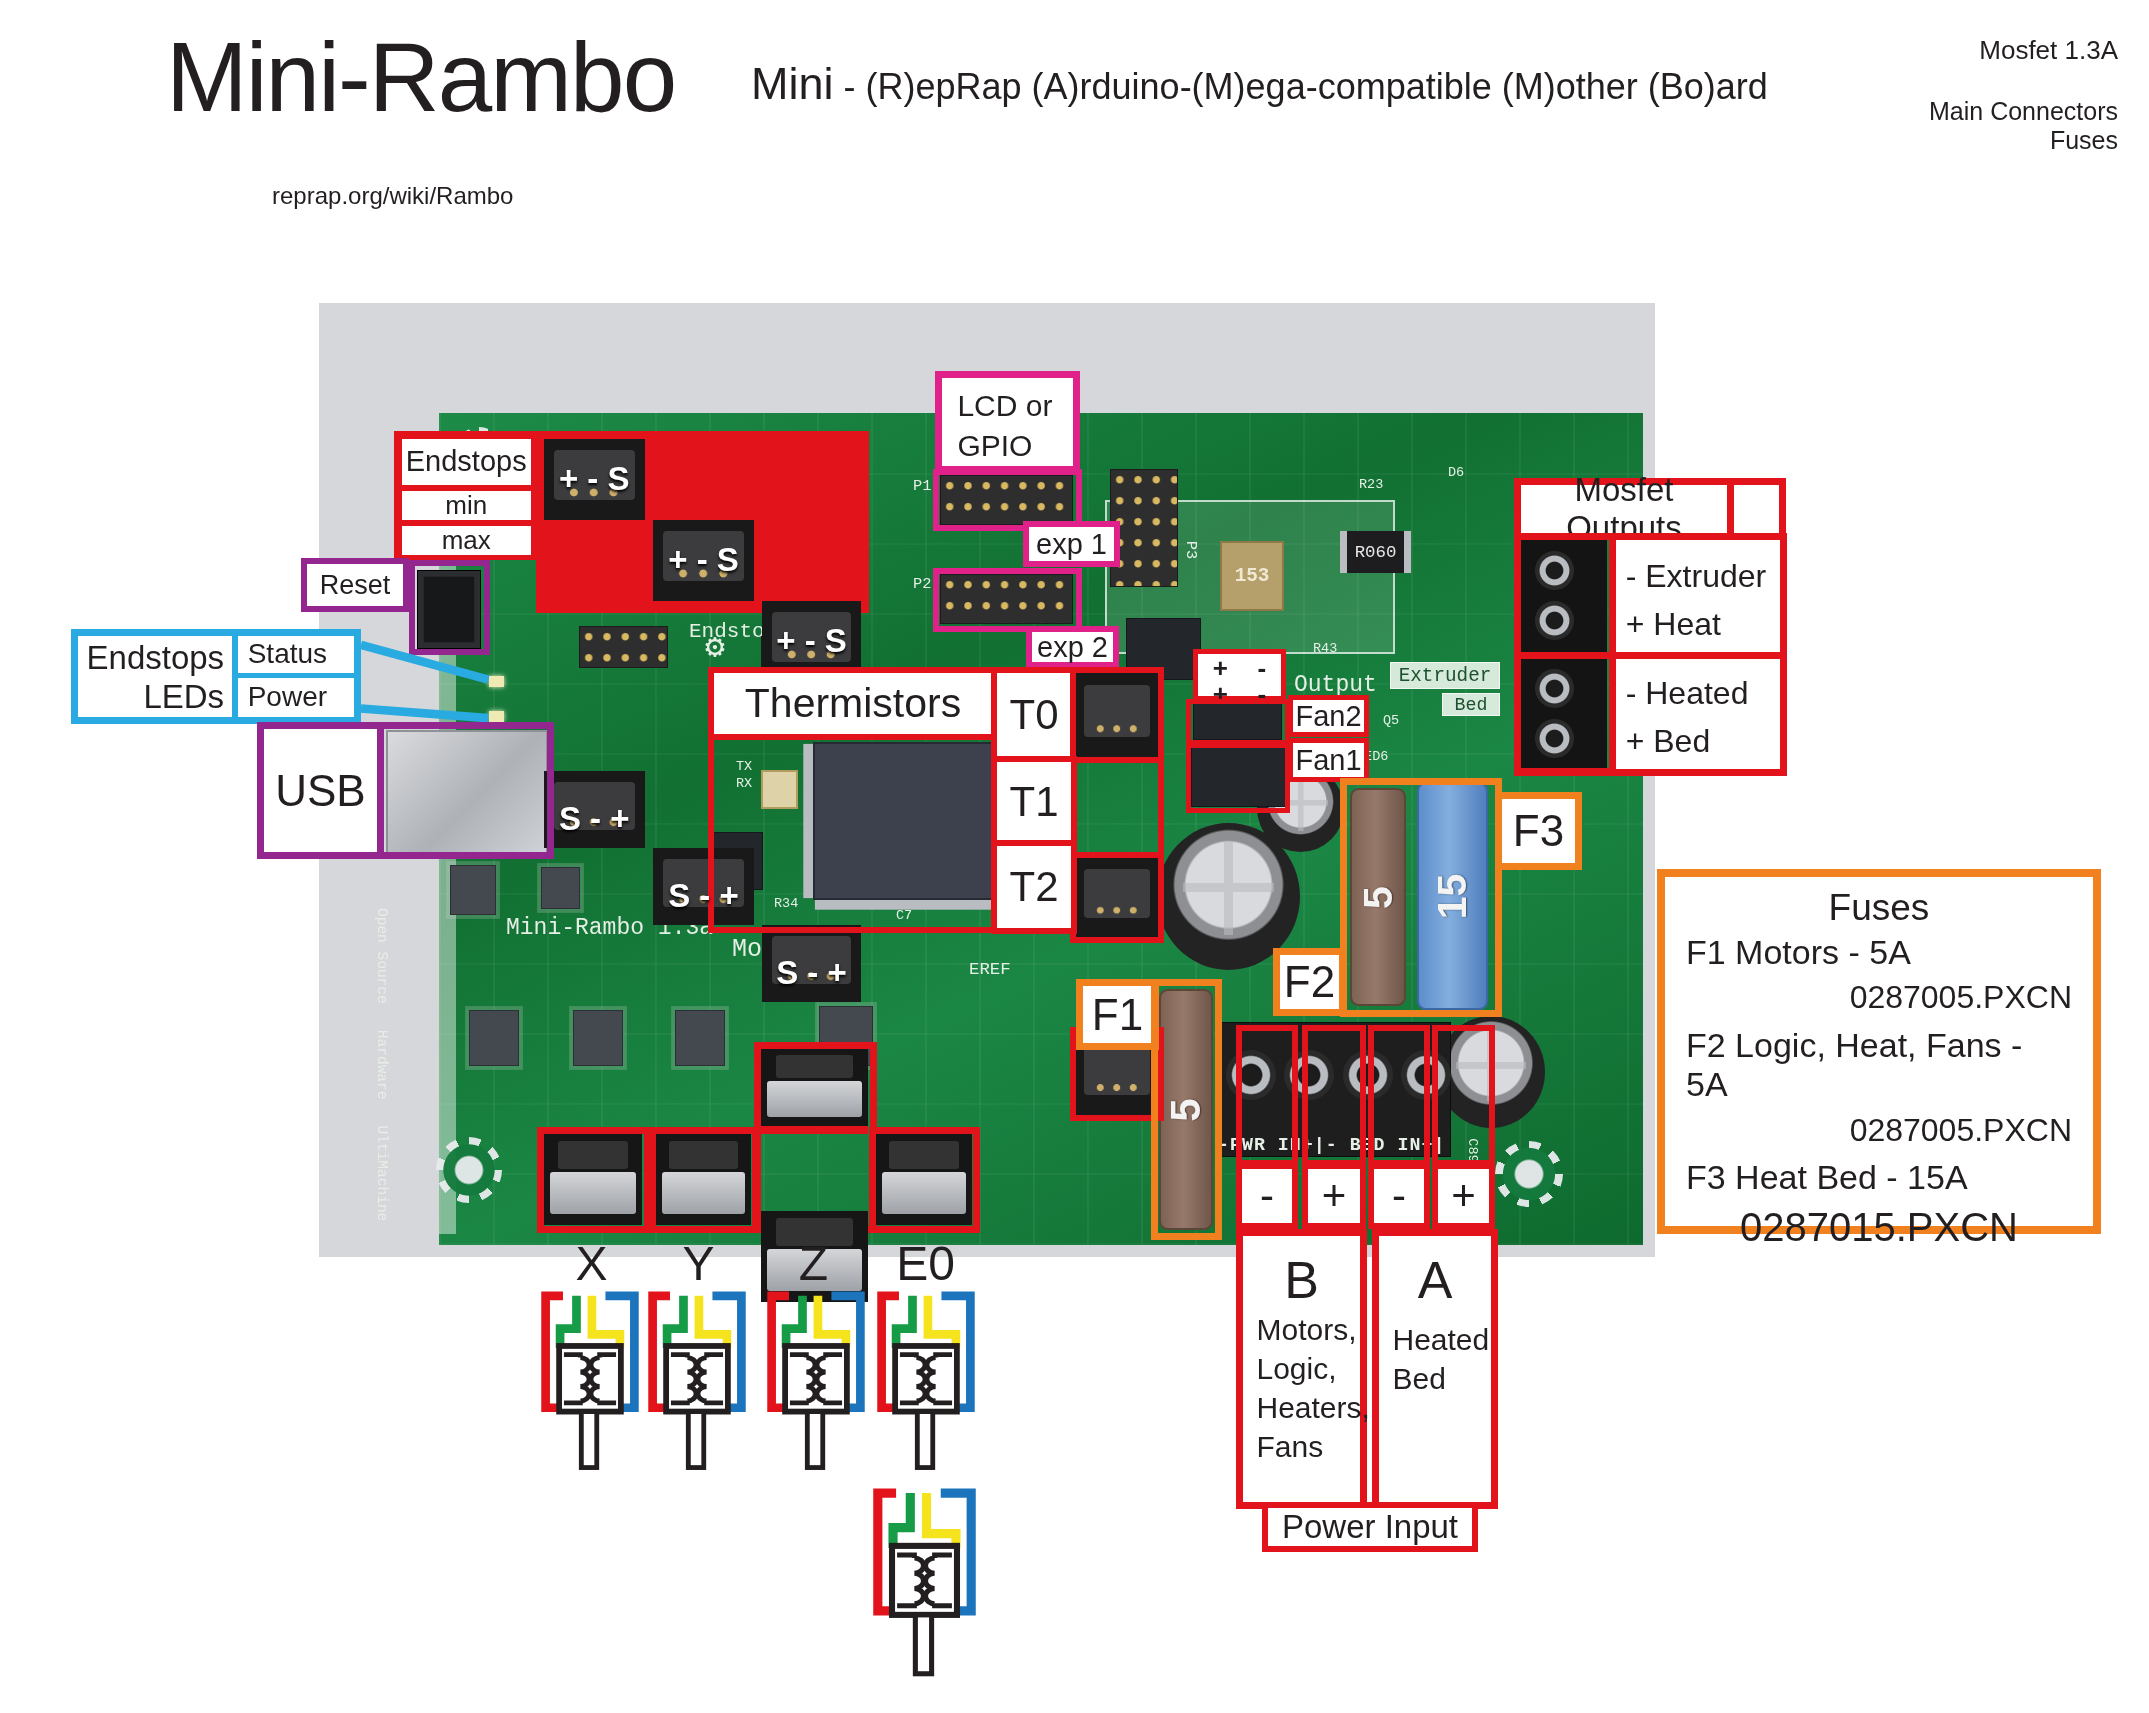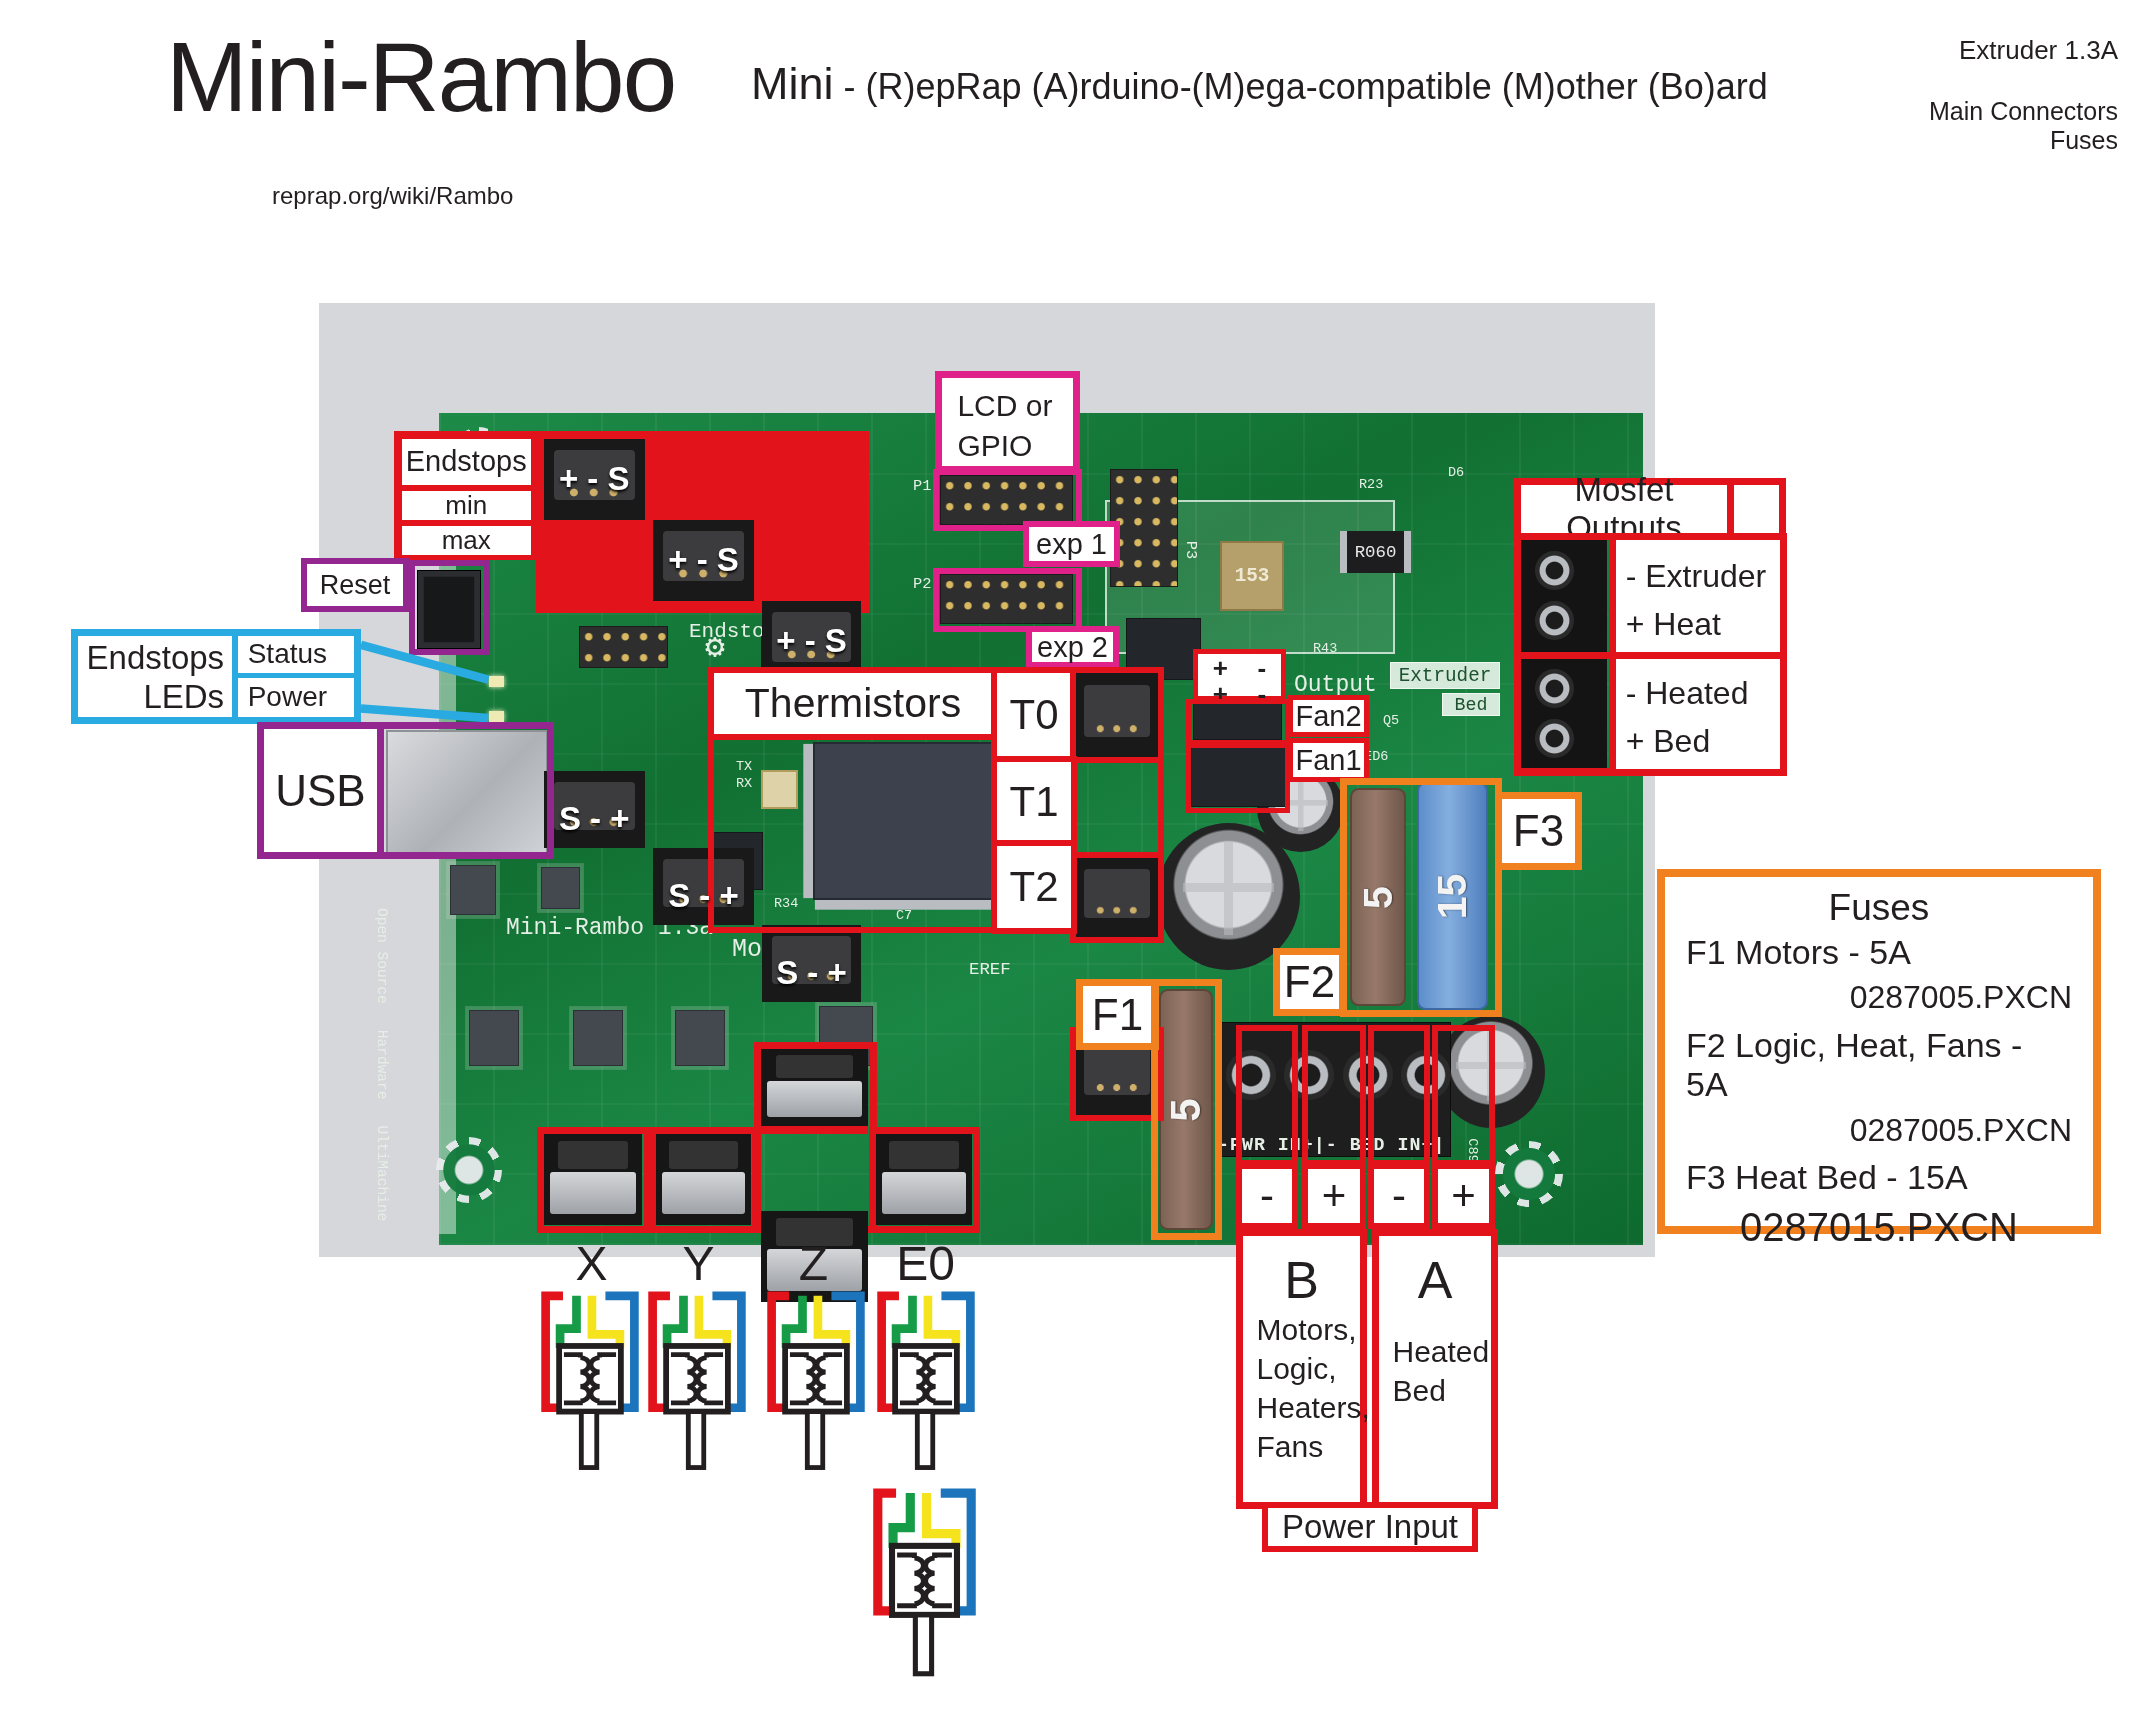--- a/index.html
+++ b/index.html
@@ -52,21 +52,21 @@
 </head>
 <body>
 
 <div id="canvas">
 
   <div class="abs txt" style="left:166px;top:21px;font-size:98px;letter-spacing:-1.9px">Mini-Rambo</div>
   <div class="abs txt" style="left:272px;top:182px;font-size:24px">reprap.org/wiki/Rambo</div>
   <div class="abs txt" style="left:751px;top:58px;white-space:nowrap">
     <span style="font-size:45px">Mini</span><span style="font-size:36px"> - (R)epRap (A)rduino-(M)ega-compatible (M)other (Bo)ard</span>
   </div>
-  <div class="abs txt" style="right:31px;top:35px;font-size:26px;text-align:right">Extruder 1.3A</div>
+  <div class="abs txt" style="right:31px;top:35px;font-size:26px;text-align:right">Mosfet 1.3A</div>
   <div class="abs txt" style="right:31px;top:97px;text-align:right;font-size:25px;line-height:1.15">
     <div>Main Connectors</div>
     <div>Fuses</div>
   </div>
 
   <div class="abs pcb-bg" style="left:319px;top:303px;width:1336px;height:954px"></div>
   <div class="abs pcb" style="left:439px;top:413px;width:1204px;height:832px">
 
     <div class="abs" style="left:0;top:0;right:0;bottom:0;opacity:.22;
          background:repeating-linear-gradient(90deg,rgba(255,255,255,.25) 0 1.9px,rgba(0,0,0,0) 1.9px 54px),
@@ -358,21 +358,21 @@
   <div class="abs wb ctr" style="left:1432px;top:1163px;width:63px;height:66px;border:6.8px solid #e3131c;font-size:42px">
       <span>+</span>
     </div>
 
   <div class="abs wb" style="left:1236px;top:1229px;width:131px;height:280px;border:7.7px solid #e3131c;padding:13.5px 0 0 13.5px">
     <div style="font-size:52px;text-align:center;padding-right:13.5px">B</div>
     <div style="font-size:30px;margin-top:0;width:100px;line-height:1.3">Motors, Logic, Heaters, Fans</div>
   </div>
   <div class="abs wb" style="left:1372px;top:1229px;width:126px;height:280px;border:7.7px solid #e3131c;padding:13.5px 0 0 13.5px">
     <div style="font-size:52px;text-align:center;padding-right:13.5px">A</div>
-    <div style="font-size:30px;margin-top:22px;width:97px;line-height:1.3">Heated Bed</div>
+    <div style="font-size:30px;margin-top:10px;width:97px;line-height:1.3">Heated Bed</div>
   </div>
   <div class="abs wb ctr" style="left:1262px;top:1502px;width:216px;height:50px;border:6.8px solid #e3131c;font-size:33px">
     <span>Power Input</span>
   </div>
 
   <div class="abs ctr" style="left:553px;top:1238px;width:77px;height:50px;font-size:48px">
       <span>X</span>
     </div>
   <div class="abs ctr" style="left:660px;top:1238px;width:77px;height:50px;font-size:48px">
       <span>Y</span>

